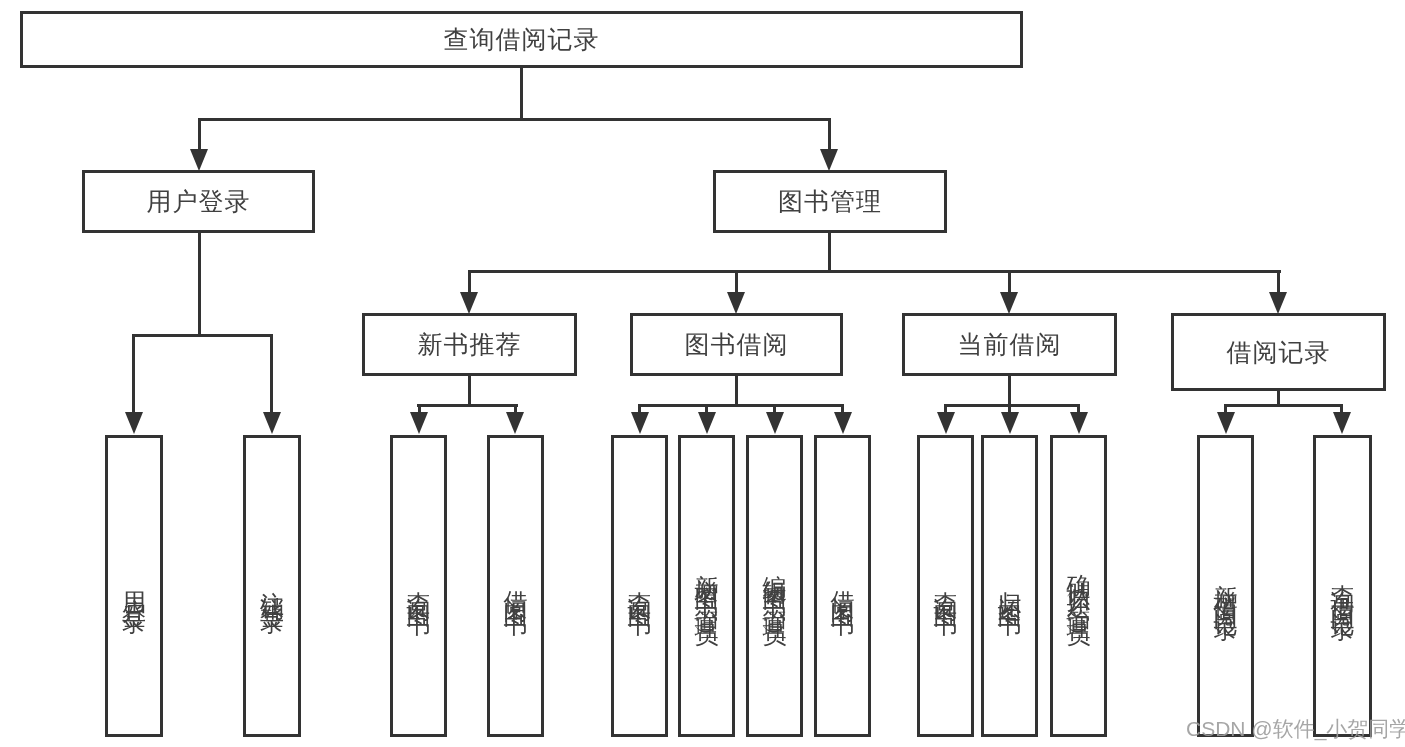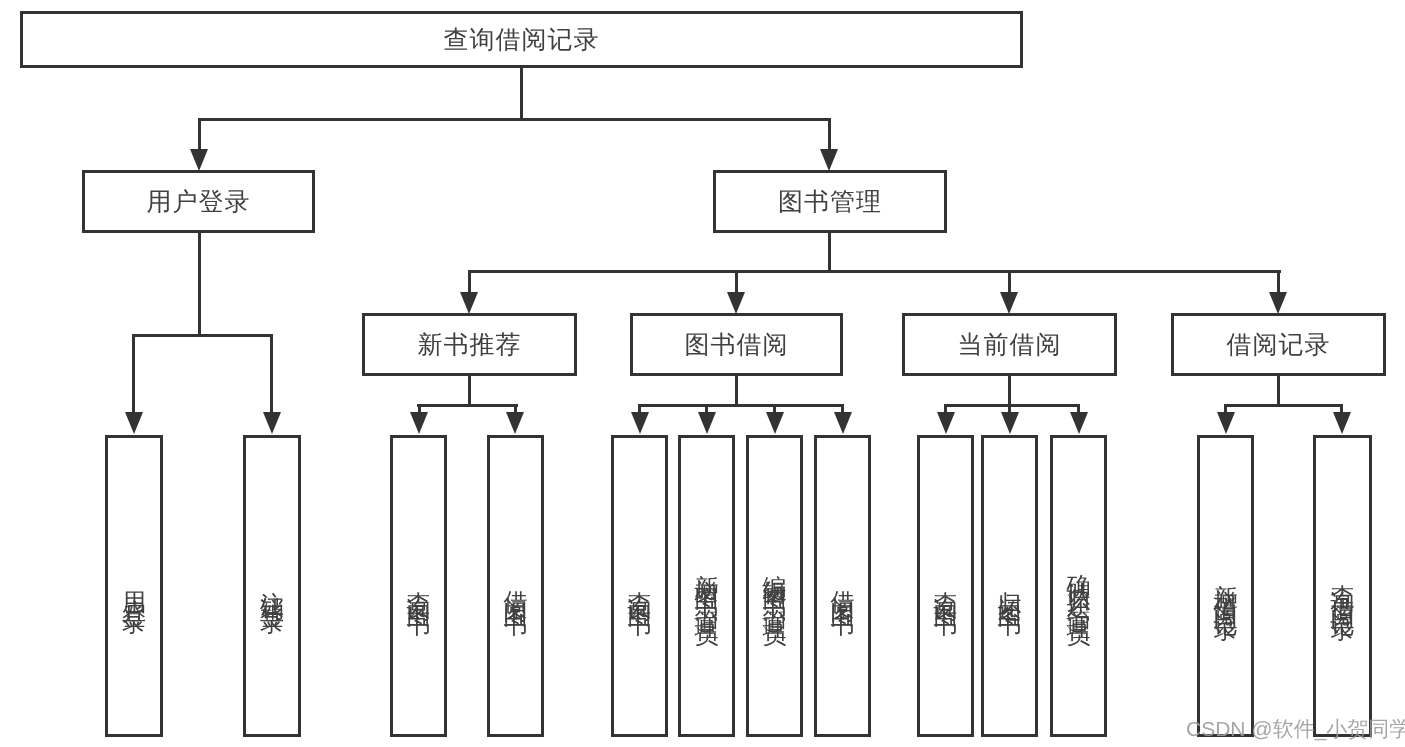--- a/index.html
+++ b/index.html
@@ -125,21 +125,21 @@
 
   <div class="box" style="left:713px;top:170px;width:234px;height:63px;">
     <span>图书管理</span>
   </div>
   <div class="box" style="left:902px;top:313px;width:215px;height:63px;">
     <span>当前借阅</span>
   </div>
   <div class="box" style="left:630px;top:313px;width:213px;height:63px;">
     <span>图书借阅</span>
   </div>
-  <div class="box" style="left:1171px;top:313px;width:215px;height:63px;">
+  <div class="box" style="left:1171px;top:313px;width:215px;height:78px;">
     <span>借阅记录</span>
   </div>
 
   <div class="box leaf" style="left:105px;top:435px;width:58px;height:302px;">
     <span class="vtext">用户登录</span>
   </div>
   <div class="box leaf" style="left:243px;top:435px;width:58px;height:302px;">
     <span class="vtext">注销登录</span>
   </div>
 

